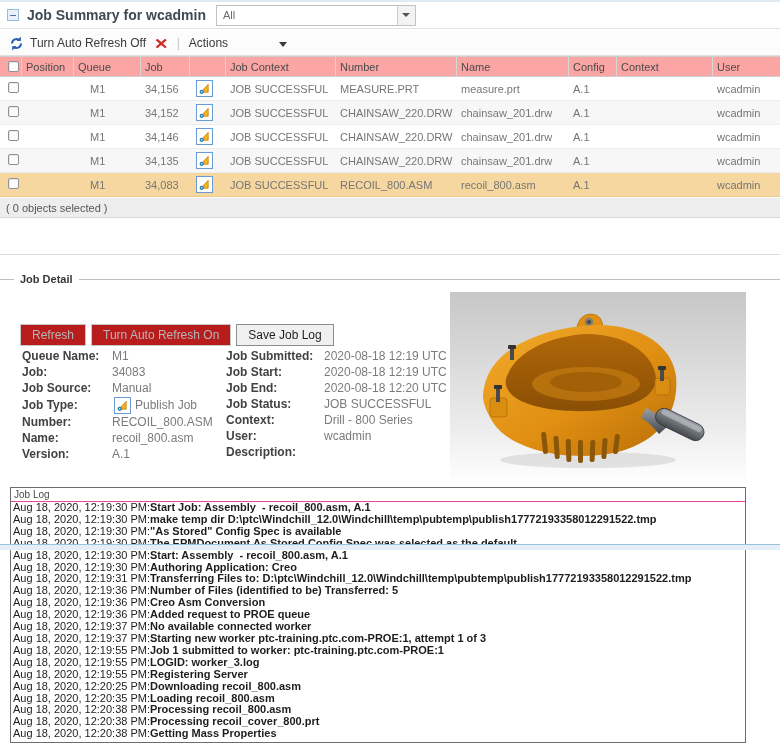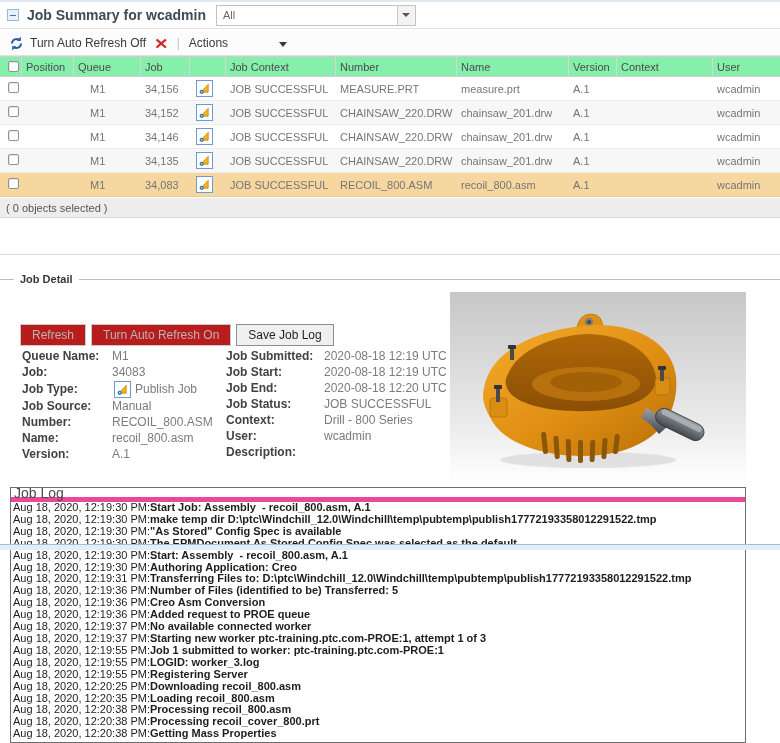--- a/index.html
+++ b/index.html
@@ -34,21 +34,21 @@
   .auto-refresh { margin-left:6px; cursor:pointer; white-space:nowrap; }
   .remove-x { color:#cd2a26; font-weight:bold; font-size:15px; margin-left:9px; cursor:pointer;
               line-height:15px; transform:scaleX(1.15); }
   .tb-sep { color:#c4c4c4; margin:0 9px; }
   .actions { display:flex; align-items:center; cursor:pointer;gap:46px; }
   .caret { width:0; height:0; border-left:4px solid transparent; border-right:4px solid transparent;
            border-top:5px solid #3a3a3a; margin-left:5px; margin-top:3px; }
 
   
   .jobs-table { position:absolute; top:56px; left:0; width:780px; font-size:11px; color:#767676; }
-  .thead { display:flex; height:21px; background:#86efac; border-top:1px solid #cecece;
+  .thead { display:flex; height:21px; background:#fca5a5; border-top:1px solid #cecece;
            border-bottom:1px solid #cecece; color:#4b4b4b; align-items:stretch; }
   .th { display:flex; align-items:center; padding-left:4px; border-right:1px solid #d6d6d6;
         overflow:hidden; white-space:nowrap; flex-shrink:0; }
   .tr { display:flex; height:24px; align-items:center; border-bottom:1px solid #ededed;
         background:#fff; cursor:pointer; }
   .tr.odd { background:#f7f7f7; }
   .tr.selected { background:#f6d7a0; border-bottom-color:#ecc98d; }
   .td { padding-left:4px; overflow:hidden; white-space:nowrap; flex-shrink:0; }
   .w-check{width:22px;} .w-pos{width:52px;} .w-queue{width:67px;} .w-job{width:49px;}
   .w-icon{width:36px;} .w-status{width:110px;} .w-number{width:121px;} .w-name{width:112px;}
@@ -86,21 +86,21 @@
   .fields-right .fl { width:98px; }
   .fv { color:#7b7b7b; white-space:nowrap; display:flex; align-items:center; gap:4px; }
   .frow.jobtype { min-height:18px; }
 
   .preview { position:absolute; left:450px; top:292px; width:296px; height:188px; }
   .preview svg { width:100%; height:100%; display:block; }
 
   
   .joblog { position:absolute; left:10px; top:487px; width:736px; height:256px;
             border:1px solid #6d6d6d; background:#fff; overflow:hidden; }
-  .joblog-header { height:14px; border-bottom:5px solid #ec4899; font-size:14px; color:#4a4a4a;
+  .joblog-header { height:14px; border-bottom:1px solid #ec4899; font-size:10px; color:#4a4a4a;
                    display:flex; align-items:center; padding-left:3px; background:#fff; }
   .log-line { font-size:11px; line-height:11.9px; white-space:pre; color:#1d1d1d; padding-left:2px;
               overflow:hidden; }
   .log-line .msg { font-weight:bold; }
 
   .bottom-bar { position:absolute; left:0; right:0; bottom:0; height:6px;
                 background:#e3eef7; border-top:1px solid #9cc1dd; cursor:pointer; }
 </style>
 </head>
 <body>
@@ -141,21 +141,21 @@
       <div class="th w-check">
           <span class="cb"></span>
         </div>
       <div class="th w-pos">Position</div>
       <div class="th w-queue">Queue</div>
       <div class="th w-job">Job</div>
       <div class="th w-icon"></div>
       <div class="th w-status">Job Context</div>
       <div class="th w-number">Number</div>
       <div class="th w-name">Name</div>
-      <div class="th w-version">Version</div>
+      <div class="th w-version">Config</div>
       <div class="th w-context">Context</div>
       <div class="th w-user">User</div>
     </div>
 
     <div class="tr">
       <div class="td w-check"><span class="cb"></span></div>
       <div class="td w-pos"></div>
       <div class="td w-queue">M1</div>
       <div class="td w-job">34,156</div>
       <div class="td w-icon"><span class="pub-ic">
@@ -272,36 +272,36 @@
 
   <div class="fields-left">
     <div class="frow">
       <span class="fl">Queue Name:</span>
       <span class="fv">M1</span>
     </div>
     <div class="frow">
       <span class="fl">Job:</span>
       <span class="fv">34083</span>
     </div>
+    <div class="frow">
+      <span class="fl">Job Source:</span>
+      <span class="fv">Manual</span>
+    </div>
     <div class="frow jobtype">
       <span class="fl">Job Type:</span>
       <span class="fv">
         <span class="pub-ic">
             <svg viewBox="0 0 14 14">
               <polygon points="3,11 11,2.5 11,11" fill="#f5b021" stroke="#c77f00" stroke-width="0.8"></polygon>
               <circle cx="4" cy="10.6" r="2.3" fill="#1f7fae"></circle>
               <circle cx="4" cy="10.6" r="0.8" fill="#e9f5fb"></circle>
             </svg>
           </span>
         <span>Publish Job</span>
       </span>
-    </div>
-    <div class="frow">
-      <span class="fl">Job Source:</span>
-      <span class="fv">Manual</span>
     </div>
     <div class="frow">
       <span class="fl">Number:</span>
       <span class="fv">RECOIL_800.ASM</span>
     </div>
     <div class="frow">
       <span class="fl">Name:</span>
       <span class="fv">recoil_800.asm</span>
     </div>
     <div class="frow">

